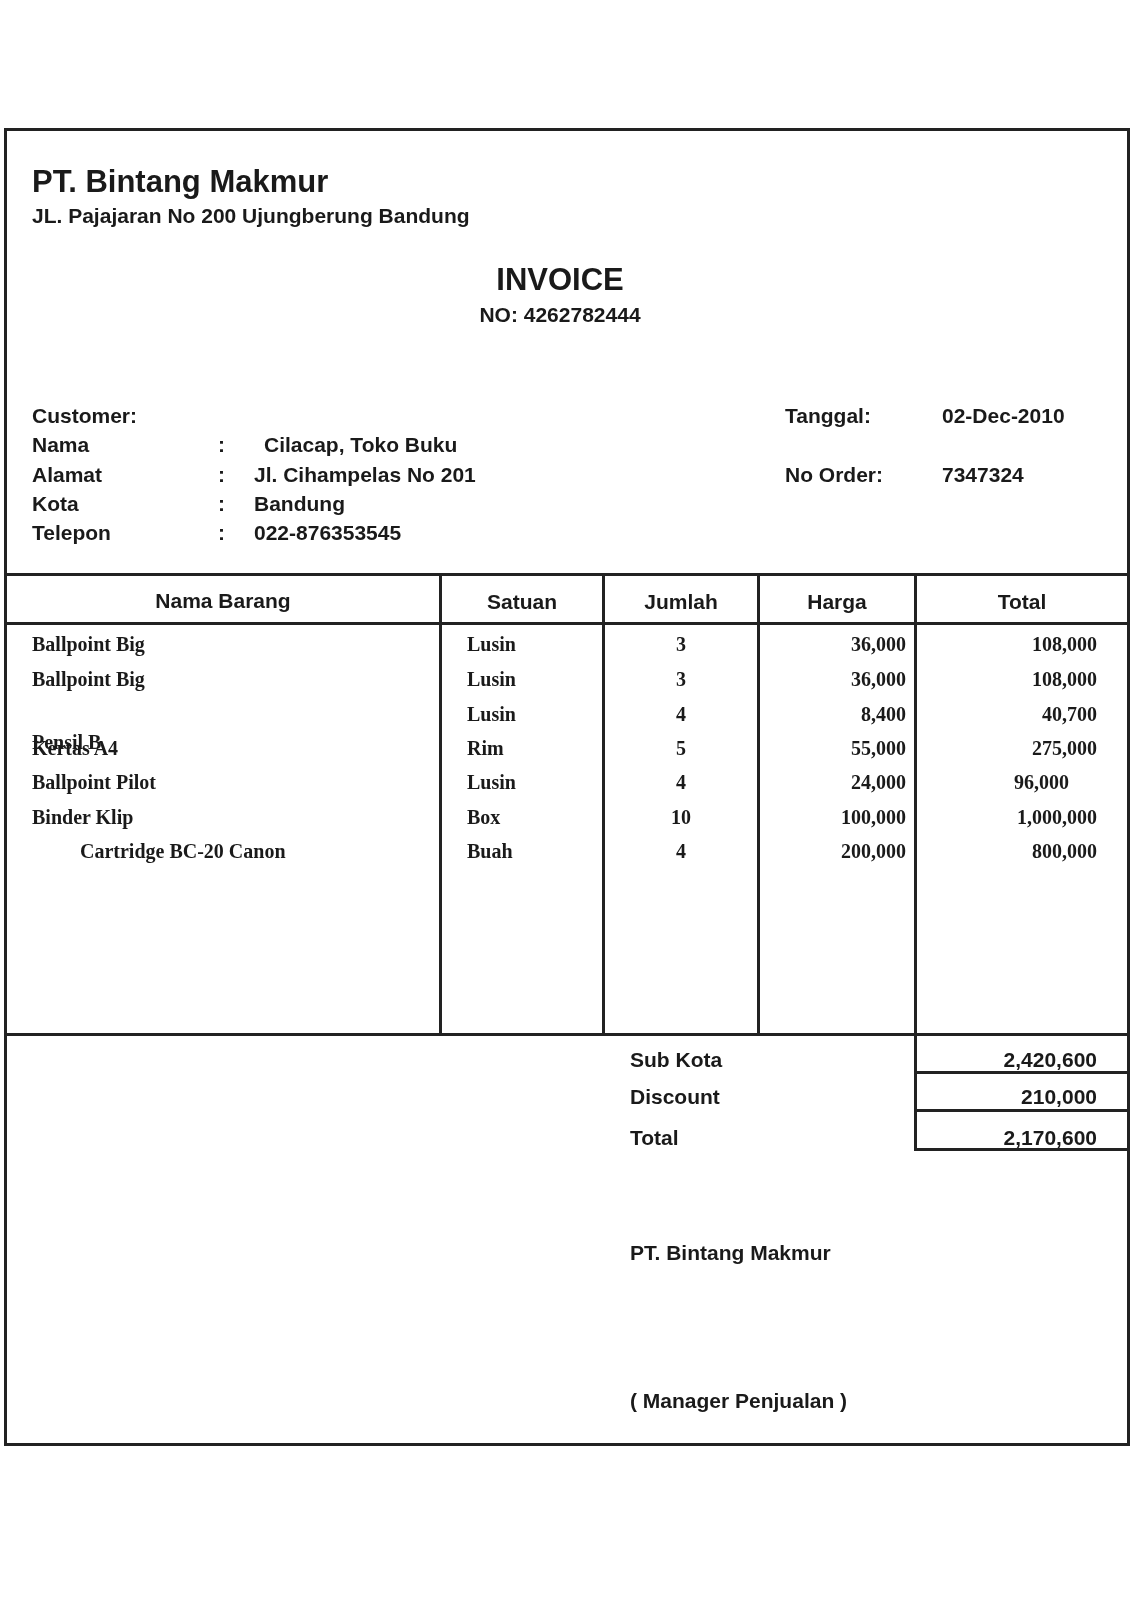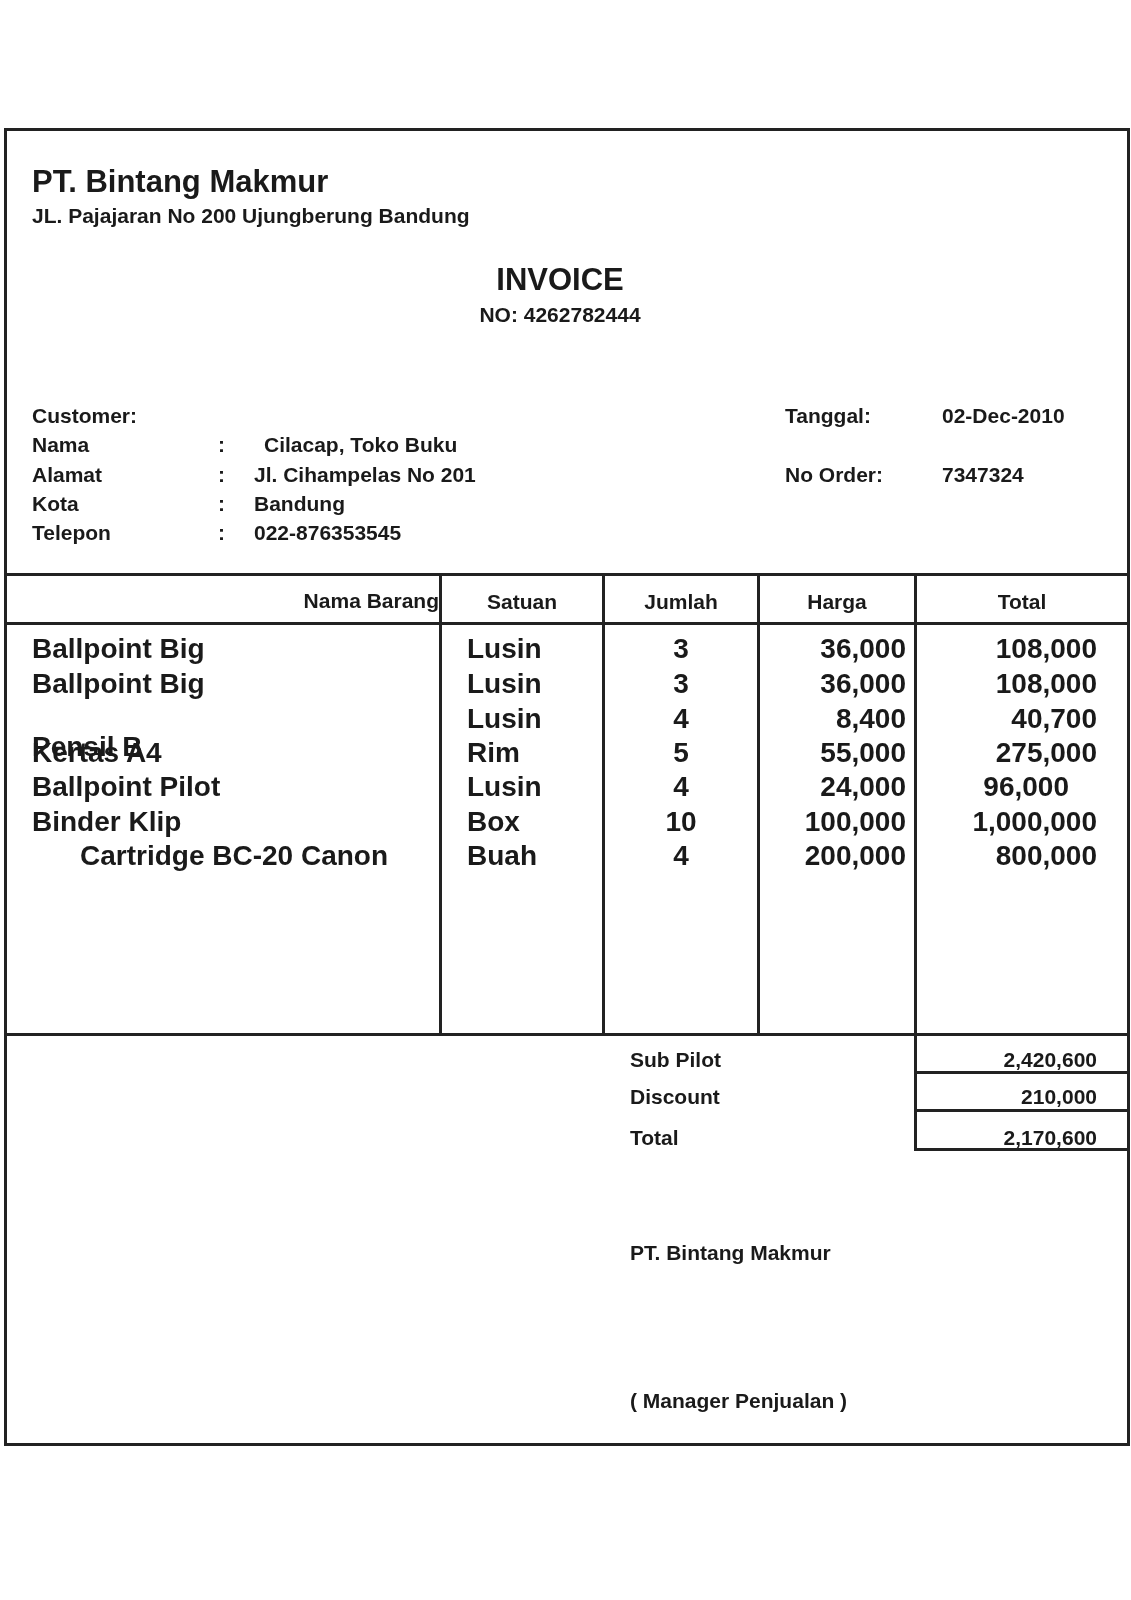--- a/index.html
+++ b/index.html
@@ -9,21 +9,21 @@
   .frame { position:absolute; left:4px; top:128px; width:1120px; height:1312px;
            border:3px solid #222; border-right-width:3px; box-sizing:content-box; }
   .hline { position:absolute; height:3px; background:#222; }
   .vline { position:absolute; width:3px; background:#222; }
   .company { left:32px; top:164px; font-size:31px; }
   .address { left:32px; top:204px; font-size:21px; }
   .inv-title { left:0; width:1120px; top:262px; text-align:center; font-size:31px; }
   .inv-no { left:0; width:1120px; top:303px; text-align:center; font-size:21px; }
   .lbl { font-size:21px; }
   .th { font-size:21px; text-align:center; }
-  .td { font-size:28px; }
+  .td { font-size:20px;font-family:Liberation Serif, serif; }
   .num { text-align:right; }
 </style>
 </head>
 <body>
 
 <div class="frame"></div>
 
 <div class="abs company">PT. Bintang Makmur</div>
 <div class="abs address">JL. Pajajaran No 200 Ujungberung Bandung</div>
 <div class="abs inv-title">INVOICE</div>
@@ -53,21 +53,21 @@
 <div class="abs lbl" style="left:942px; top:463px;">7347324</div>
 
 <div class="hline" style="left:4px; top:573px; width:1123px;"></div>
 <div class="hline" style="left:4px; top:622px; width:1123px;"></div>
 <div class="hline" style="left:4px; top:1033px; width:1123px;"></div>
 <div class="vline" style="left:439px; top:573px; height:463px;"></div>
 <div class="vline" style="left:602px; top:573px; height:463px;"></div>
 <div class="vline" style="left:757px; top:573px; height:463px;"></div>
 <div class="vline" style="left:914px; top:573px; height:578px;"></div>
 
-<div class="abs th" style="left:7px; width:432px; top:589px;text-align:right;">Nama Barang</div>
+<div class="abs th" style="left:7px; width:432px; top:589px;">Nama Barang</div>
 <div class="abs th" style="left:442px; width:160px; top:590px;">Satuan</div>
 <div class="abs th" style="left:605px; width:152px; top:590px;">Jumlah</div>
 <div class="abs th" style="left:760px; width:154px; top:590px;">Harga</div>
 <div class="abs th" style="left:917px; width:210px; top:590px;">Total</div>
 
 <div>
   <div class="abs td" style="left:32px; top:633px;">Ballpoint Big</div>
   <div class="abs td" style="left:467px; top:633px;">Lusin</div>
   <div class="abs td" style="left:605px; width:152px; text-align:center; top:633px;">3</div>
   <div class="abs td num" style="left:760px; width:146px; top:633px;">36,000</div>
@@ -113,21 +113,21 @@
   <div class="abs td" style="left:467px; top:840px;">Buah</div>
   <div class="abs td" style="left:605px; width:152px; text-align:center; top:840px;">4</div>
   <div class="abs td num" style="left:760px; width:146px; top:840px;">200,000</div>
   <div class="abs td num" style="left:917px; width:180px; top:840px;">800,000</div>
 </div>
 
 <div class="hline" style="left:914px; top:1071px; width:213px;"></div>
 <div class="hline" style="left:914px; top:1109px; width:213px;"></div>
 <div class="hline" style="left:914px; top:1148px; width:213px;"></div>
 
-<div class="abs lbl" style="left:630px; top:1048px;">Sub Pilot</div>
+<div class="abs lbl" style="left:630px; top:1048px;">Sub Kota</div>
 <div class="abs lbl num" style="left:917px; width:180px; top:1048px;">2,420,600</div>
 <div class="abs lbl" style="left:630px; top:1085px;">Discount</div>
 <div class="abs lbl num" style="left:917px; width:180px; top:1085px;">210,000</div>
 <div class="abs lbl" style="left:630px; top:1126px;">Total</div>
 <div class="abs lbl num" style="left:917px; width:180px; top:1126px;">2,170,600</div>
 
 <div class="abs lbl" style="left:630px; top:1241px;">PT. Bintang Makmur</div>
 <div class="abs lbl" style="left:630px; top:1389px;">( Manager Penjualan )</div>
 
 </body></html>

